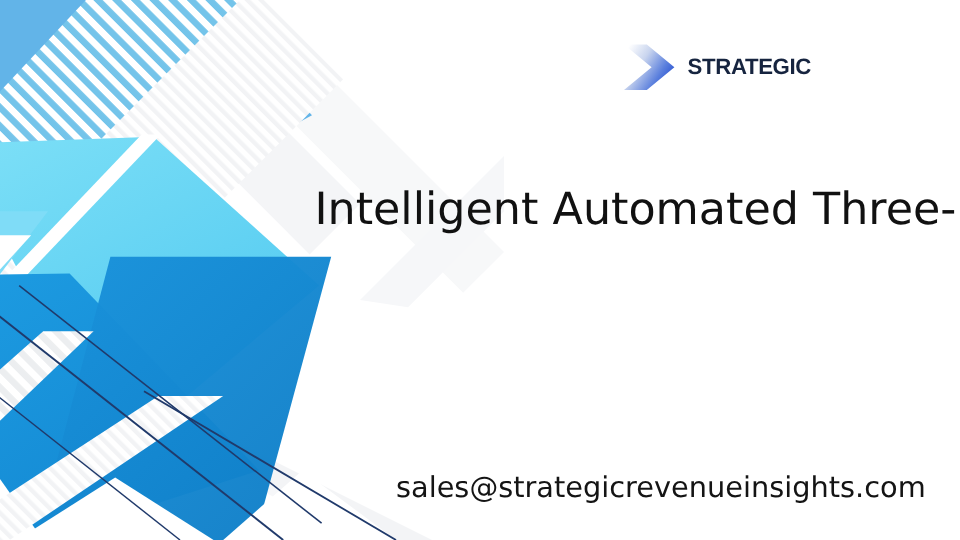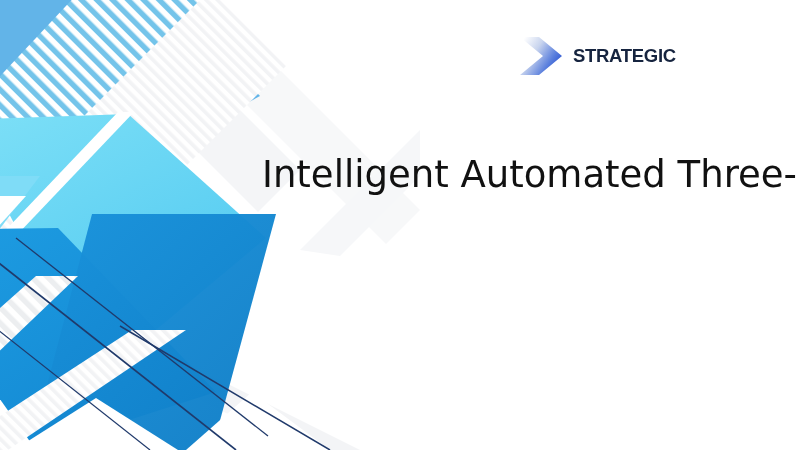--- a/index.html
+++ b/index.html
@@ -197,14 +197,15 @@
         <path d="M2,3 L21,3 L44,22 L21,41 L2,41 L25,22 Z" fill="url(#gMark)"></path>
       </svg>
     </span>
     <span id="logo-text">
       <span class="logo-line">STRATEGIC</span>
     </span>
   </div>
 
   <div id="title">Intelligent Automated Three-Dimensional</div>
 
+  <div id="email">sales@strategicrevenueinsights.com</div>
 
 </div>
 
 </body></html>

